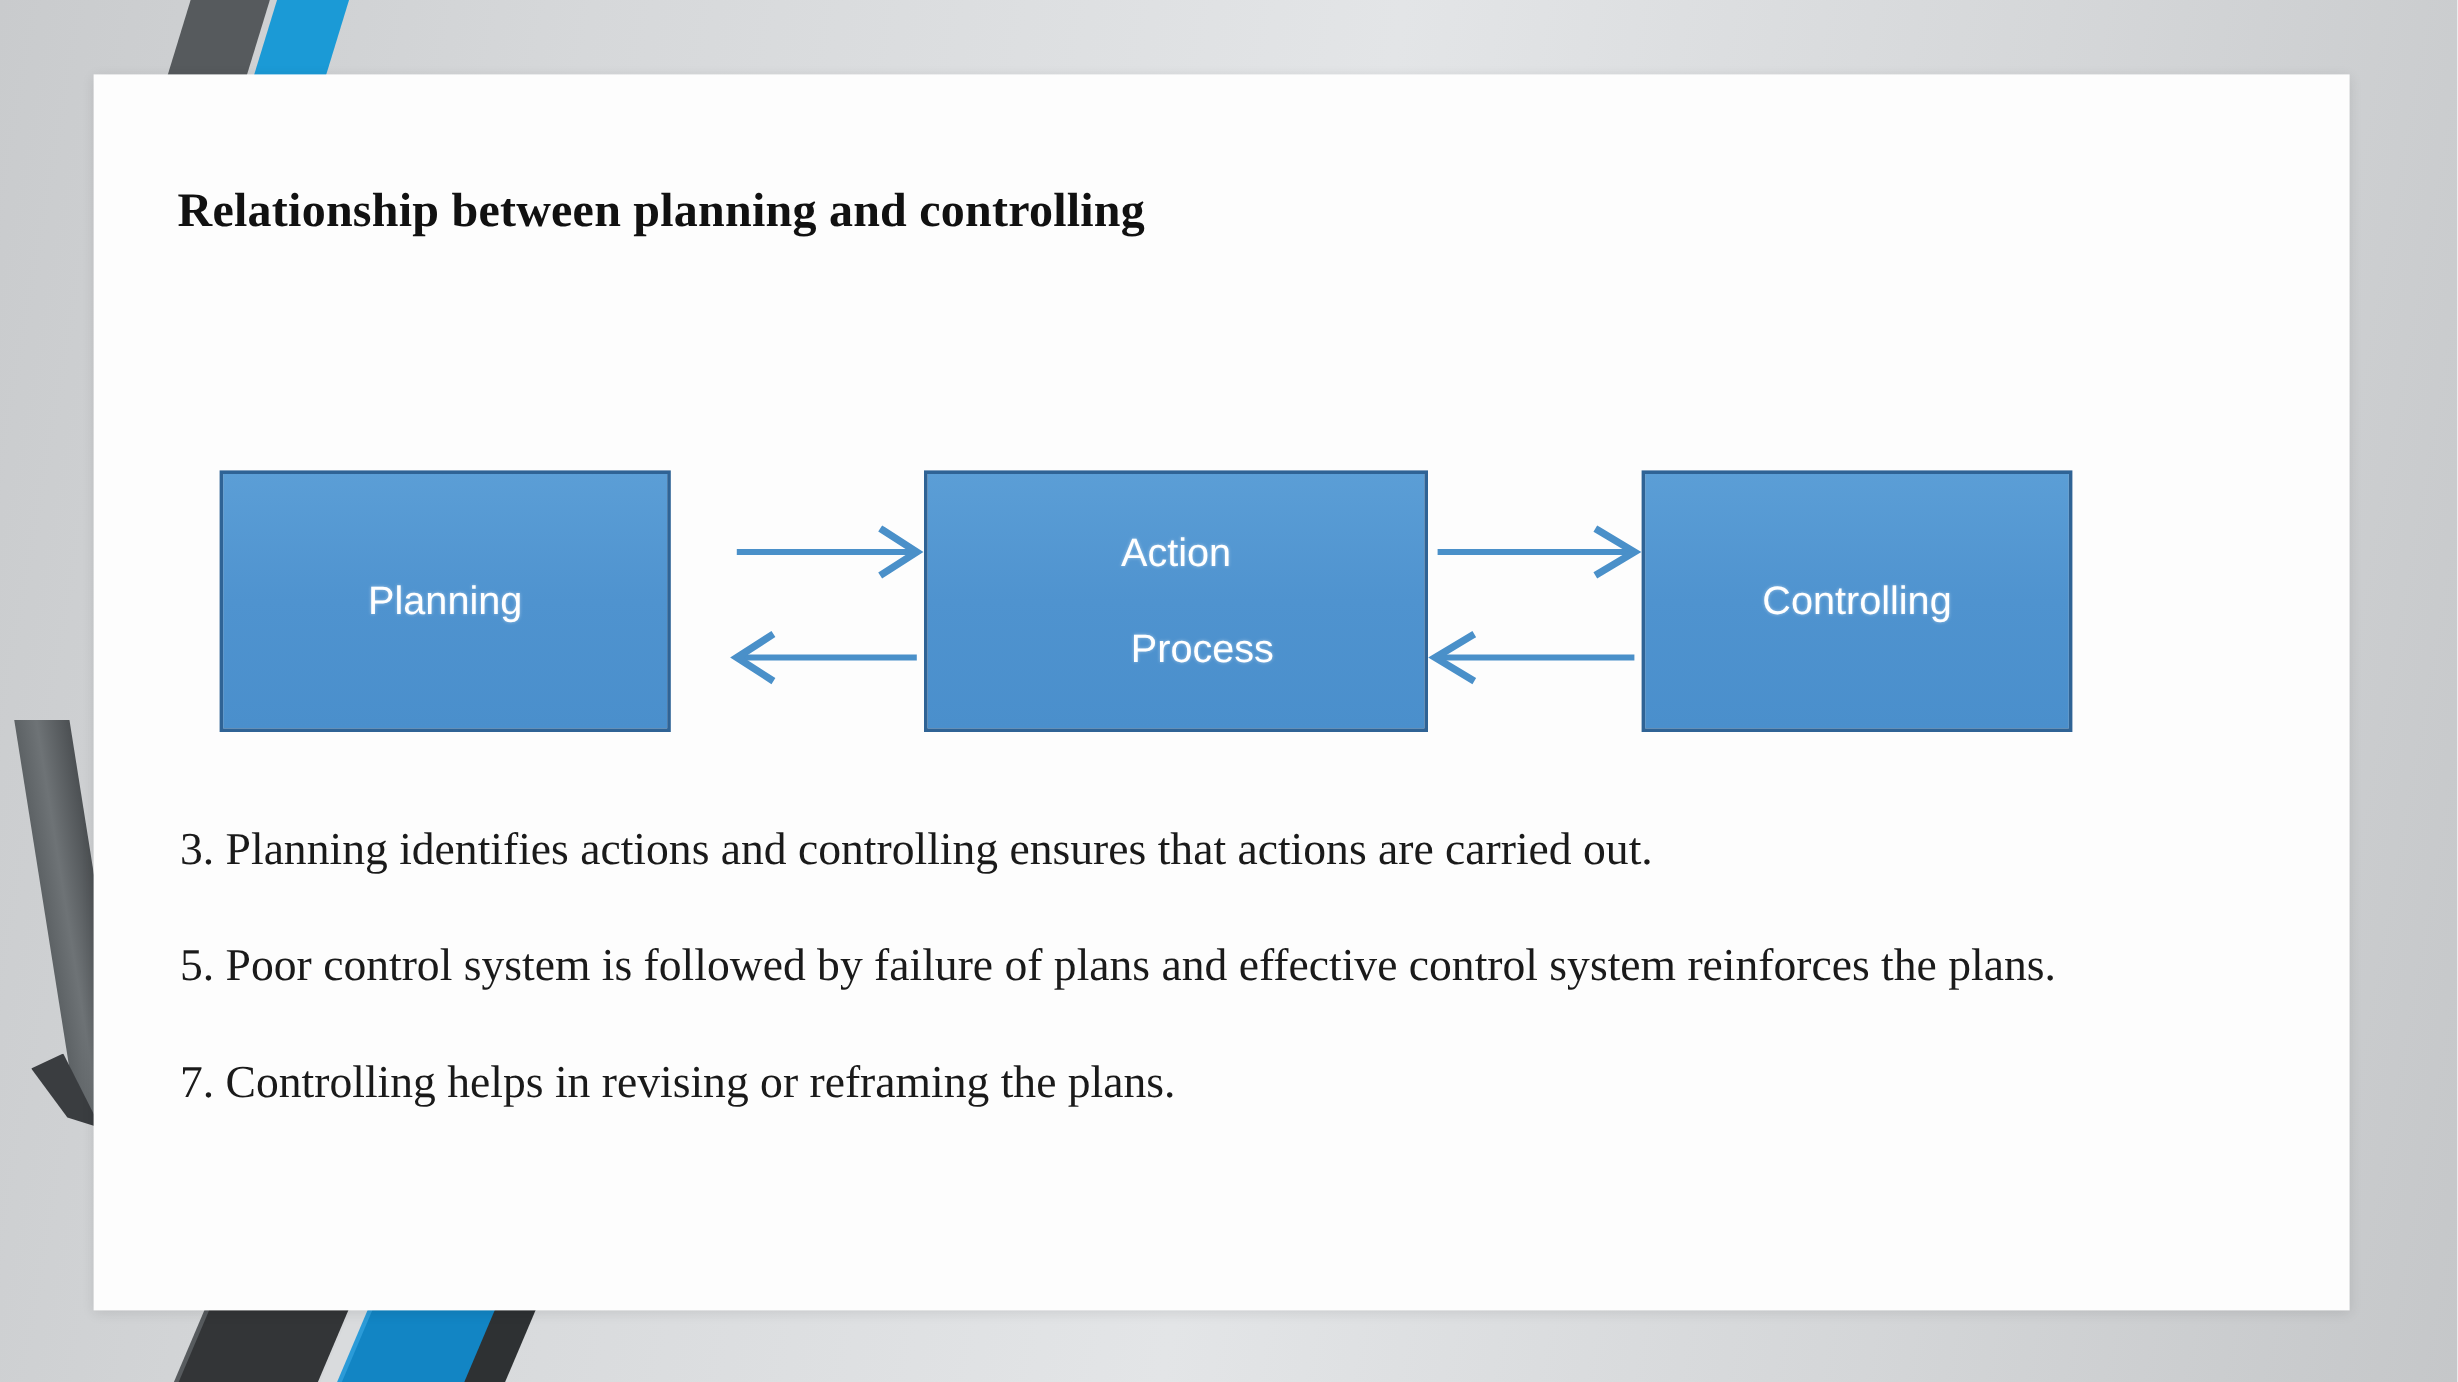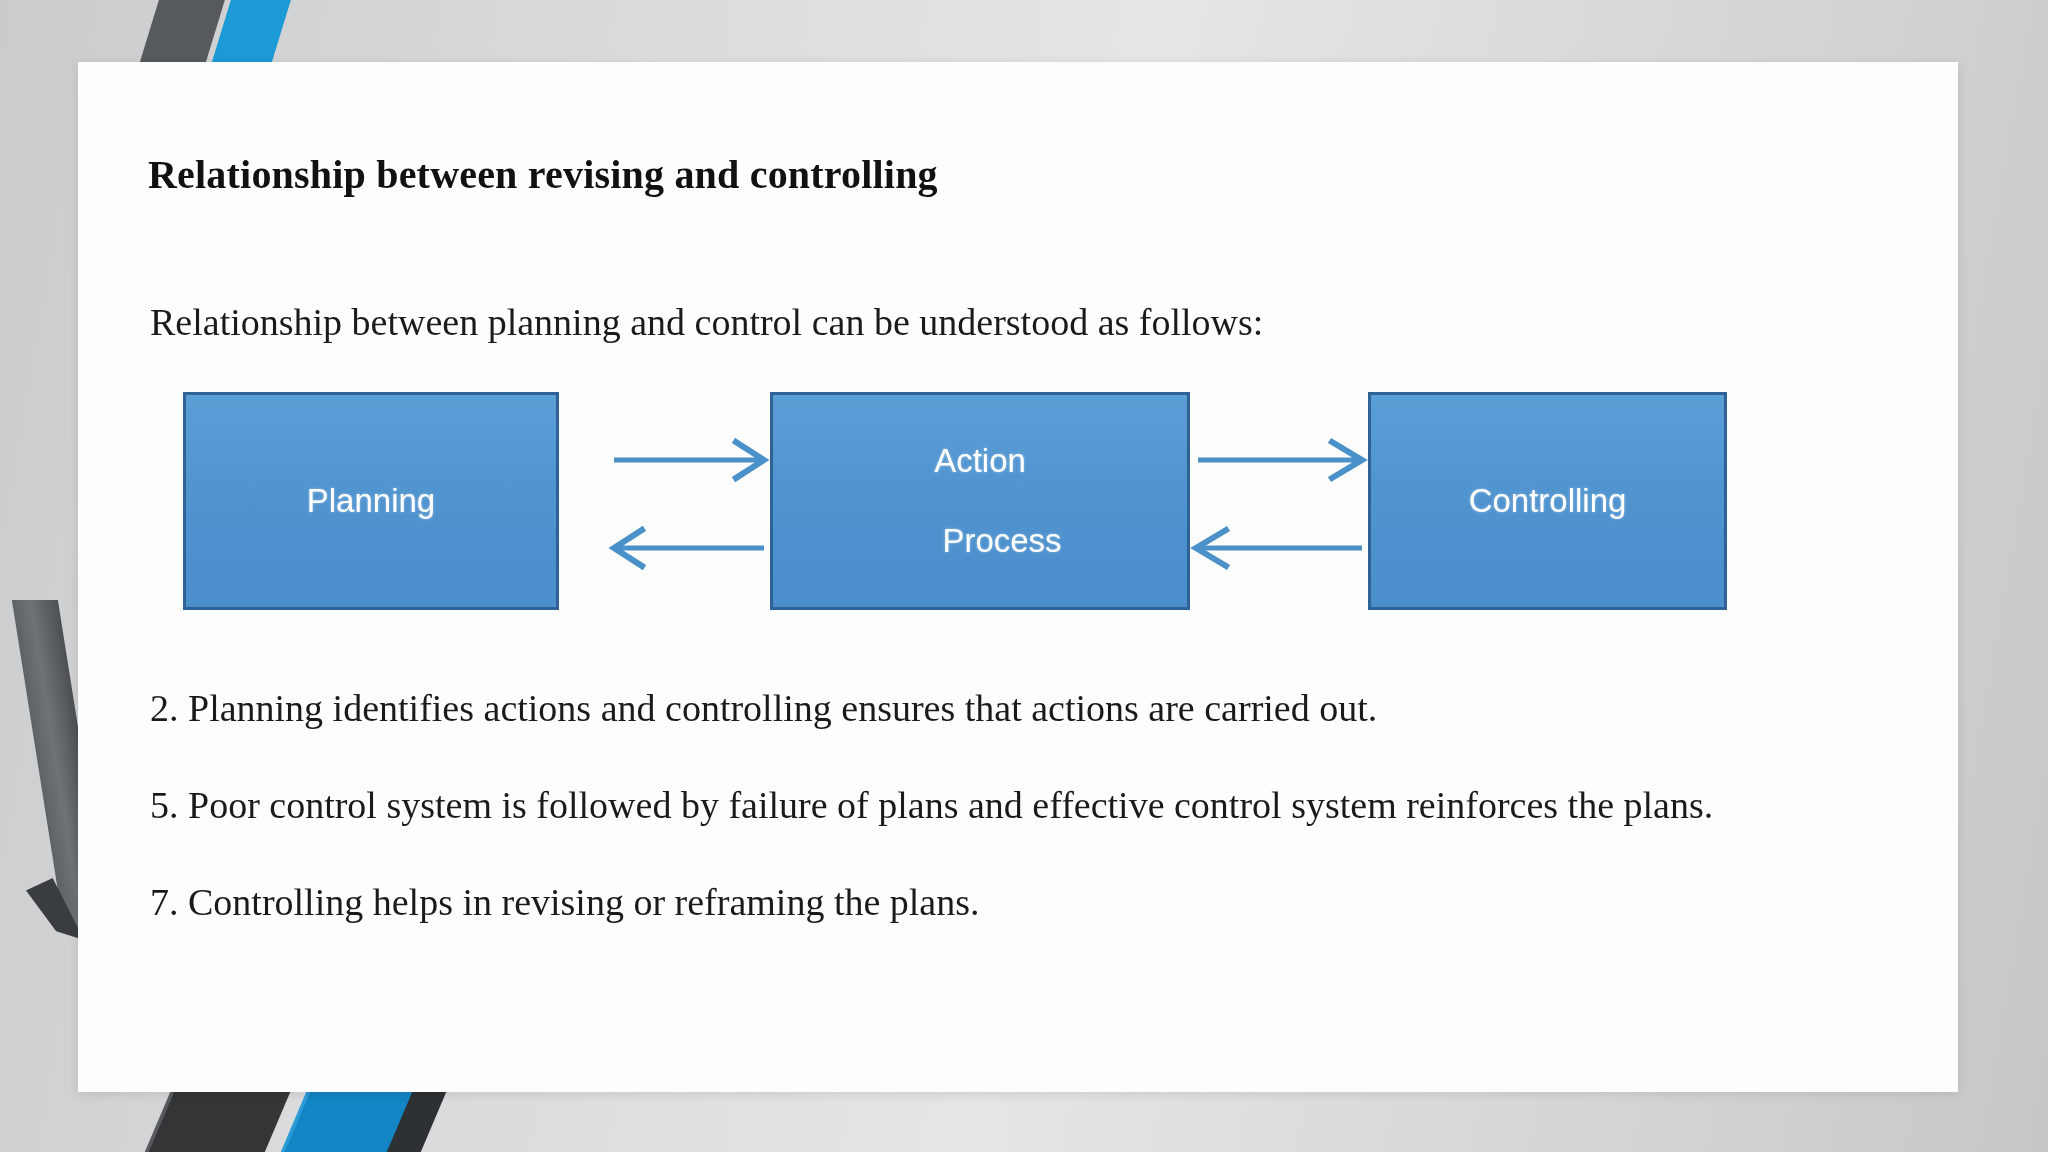--- a/index.html
+++ b/index.html
@@ -228,23 +228,22 @@
 
   <div class="ribbon ribbon-bot-dark-edge"></div>
   <div class="ribbon ribbon-bot-dark"></div>
   <div class="ribbon ribbon-bot-gap"></div>
   <div class="ribbon ribbon-bot-blue-edge"></div>
   <div class="ribbon ribbon-bot-blue"></div>
   <div class="ribbon ribbon-bot-right-dark"></div>
 
   <div class="card">
 
-    <h1 class="slide-title">Relationship between revising and controlling</h1>
-
-    <p class="lead-text">Relationship between planning and control can be understood as follows:</p>
+    <h1 class="slide-title">Relationship between planning and controlling</h1>
+
 
     <div class="diagram">
 
       <div class="flow-box flow-box-planning">
         <span class="line-single">Planning</span>
       </div>
 
       <div class="arrow-group arrow-group-left">
         <svg class="arrow-svg" width="162" height="218" viewBox="0 0 162 218">
 
@@ -272,19 +271,19 @@
         </svg>
       </div>
 
       <div class="flow-box flow-box-control">
         <span class="line-single">Controlling</span>
       </div>
 
     </div>
 
     <div class="points">
-      <p class="point">2. Planning identifies actions and controlling ensures that actions are carried out.</p>
+      <p class="point">3. Planning identifies actions and controlling ensures that actions are carried out.</p>
       <p class="point">5. Poor control system is followed by failure of plans and effective control system reinforces the plans.</p>
       <p class="point">7. Controlling helps in revising or reframing the plans.</p>
     </div>
 
   </div>
 </div>
 
 </body></html>

